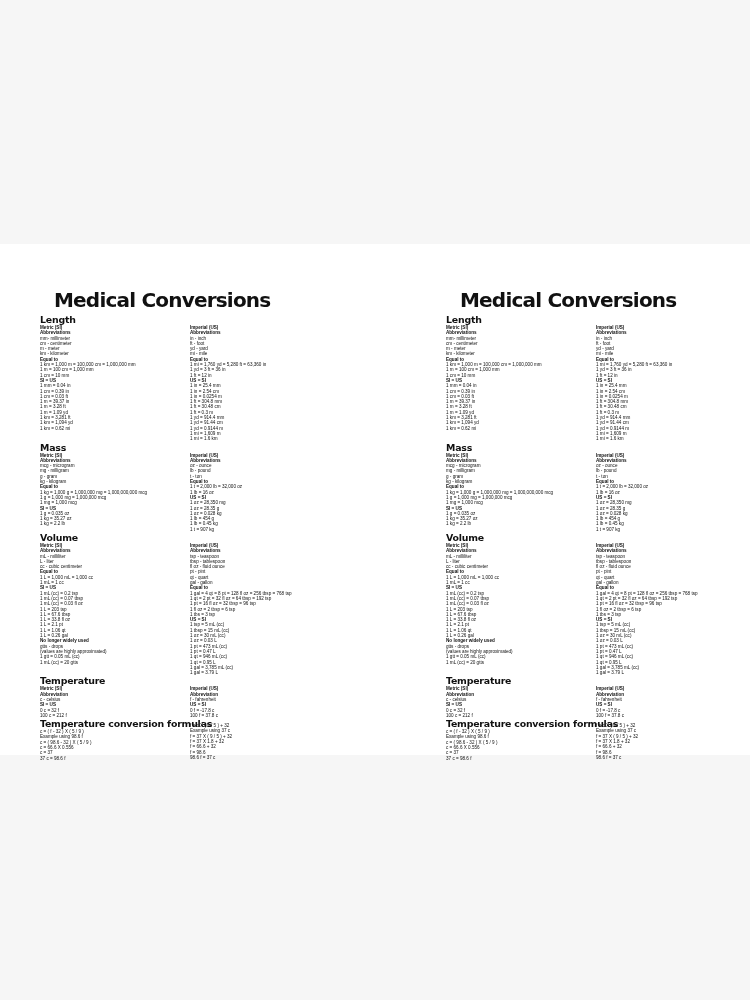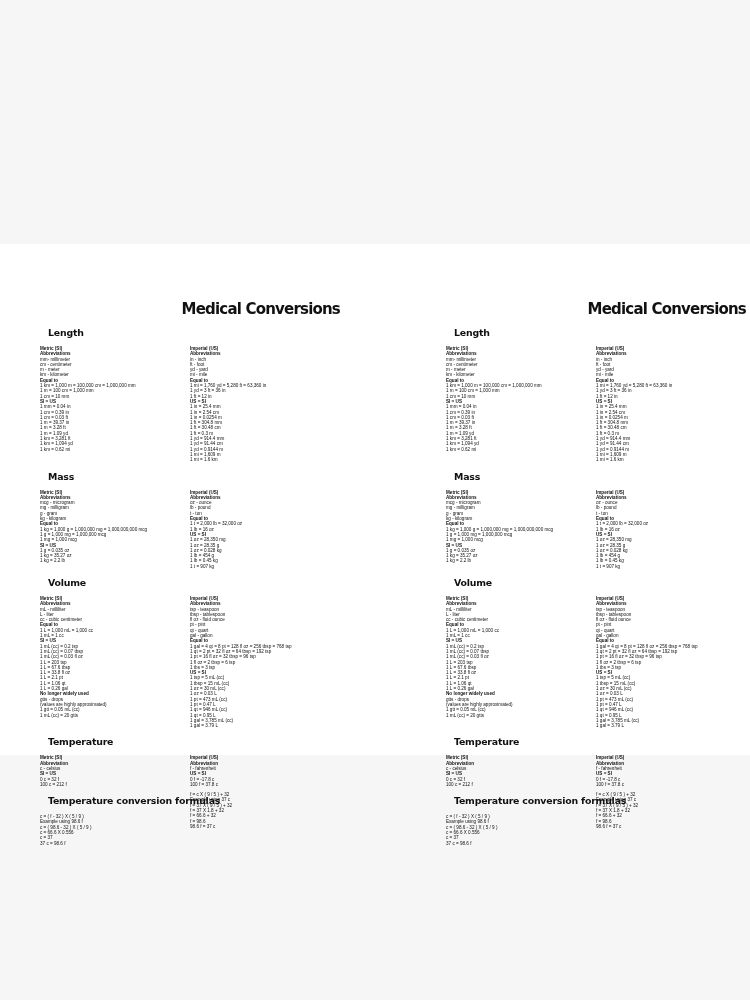--- a/index.html
+++ b/index.html
@@ -5,27 +5,27 @@
   html, body { margin:0; padding:0; }
   body {
     width:750px; height:1000px; background:#f6f6f6; position:relative; overflow:hidden;
     font-family:"Liberation Sans", sans-serif; color:#111;
   }
   .band { position:absolute; left:0; top:244px; width:750px; height:511px; background:#ffffff; }
   .panel { position:absolute; top:290px; width:300px; }
   .panel.left { left:40px; }
   .panel.right { left:446px; }
   .title {
-    font-family:"DejaVu Sans", sans-serif; font-weight:bold; font-size:15px; letter-spacing:-0.8px;
-    text-align:right; margin:9px 0 4px 0; padding-left:14px; line-height:20px;
+    font-family:"DejaVu Sans", sans-serif; font-weight:bold; font-size:20px; letter-spacing:-0.8px;
+    text-align:left; margin:0 0 4px 0; padding-left:14px; line-height:20px;
   }
   .section { margin:0; }
   .section h2 {
     font-family:"DejaVu Sans", sans-serif; font-weight:bold; font-size:9.4px;
-    margin:8px; line-height:11px; letter-spacing:-0.2px;
+    margin:0; line-height:11px; letter-spacing:-0.2px;
   }
   .cols { display:flex; }
   .col { font-size:4.6px; line-height:5.3px; white-space:nowrap; }
   .col.a { width:150px; }
   .col.b { width:150px; }
   .col .b1 { font-weight:bold; }
   .col div { margin:0; }
 </style>
 </head>
 <body>

